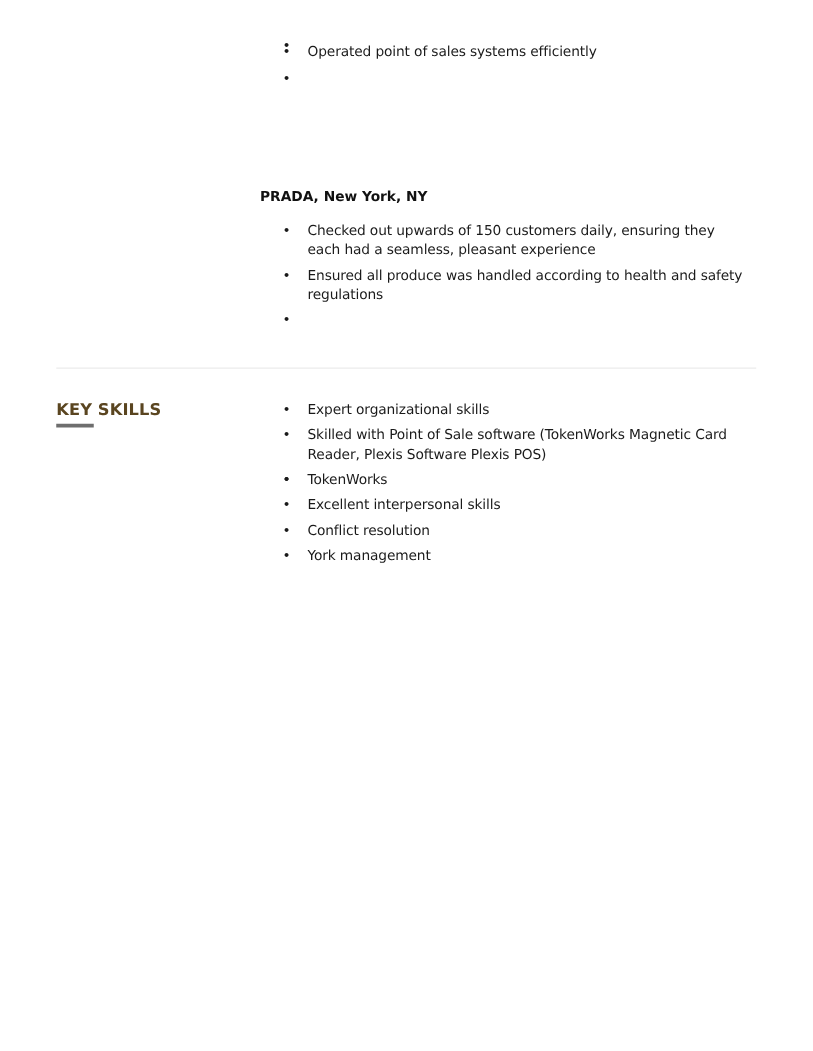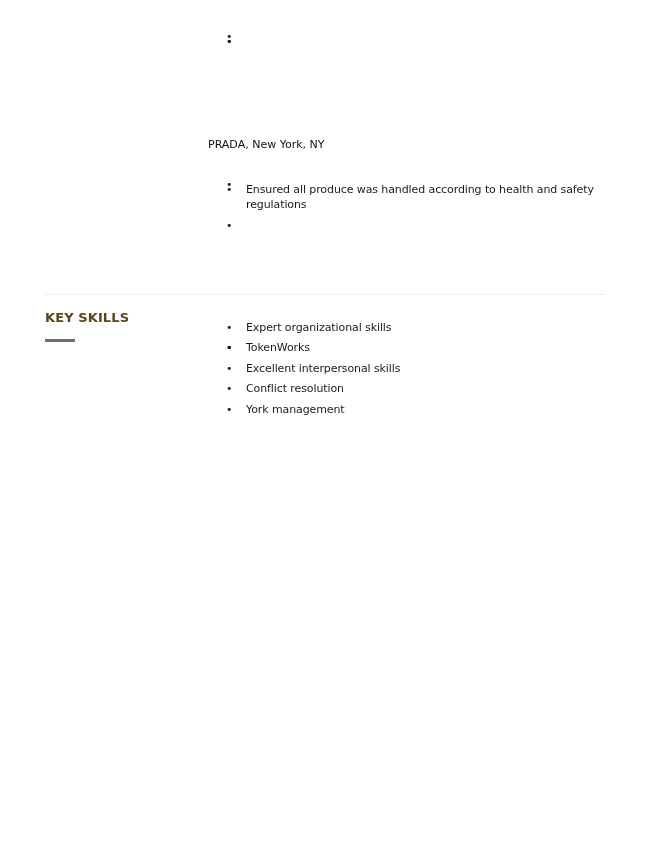--- a/index.html
+++ b/index.html
@@ -3,55 +3,55 @@
 <meta charset="utf-8">
 <style>
   html, body { margin:0; padding:0; background:#ffffff; }
   body { width:650px; height:841px; position:relative; overflow:hidden;
          font-family:"DejaVu Sans", "Liberation Sans", sans-serif; color:#1a1a1a; }
   .page { position:absolute; left:0; top:0; width:650px; height:841px; }
   ul.bullets { list-style:none; margin:0; padding:0; position:absolute; left:226px; width:370px; }
   ul.bullets li { position:relative; padding-left:20px; font-size:11px; line-height:15.2px; margin-bottom:5.2px; letter-spacing:-0.1px; }
   ul.bullets li .dot { position:absolute; left:0; top:0; font-size:11px; }
   .job-head { position:absolute; left:208px; font-size:11px; line-height:13.5px; }
-  .job-company { font-weight:normal; color:#111; }
+  .job-company { font-weight:bold; color:#111;margin-top:13px; }
   .job-title { color:#222; }
   .divider { position:absolute; left:45px; top:294px; width:560px; height:1px; background:#ececec; }
-  .section-title { position:absolute; left:45px; top:310px; font-size:13px; font-weight:bold; color:#5a4520; letter-spacing:0.1px; }
+  .section-title { position:absolute; left:45px; top:321px; font-size:13px; font-weight:bold; color:#5a4520; letter-spacing:0.1px; }
   .section-underline { position:absolute; left:45px; top:339px; width:30px; height:3px; background:#6e6e6e; }
 </style>
 </head>
 <body>
 
 <div class="page">
 
   <ul class="bullets" style="top:29px;">
     <li><span class="dot">•</span></li>
-    <li><span class="dot">•</span></li>
+    <li><span class="dot">•</span><span>Operated point of sales systems efficiently</span></li>
     <li><span class="dot">•</span></li>
   </ul>
 
   <div class="job-head" style="top:138px;">
     <div class="job-company">PRADA, New York, NY</div>
   </div>
 
   <ul class="bullets" style="top:177px;">
-    <li><span class="dot">•</span></li>
+    <li><span class="dot">•</span><span>Checked out upwards of 150 customers daily, ensuring they each had a seamless, pleasant experience</span></li>
     <li><span class="dot">•</span><span>Ensured all produce was handled according to health and safety regulations</span></li>
     <li><span class="dot">•</span></li>
   </ul>
 
   <div class="divider"></div>
 
   <div class="section-title">KEY SKILLS</div>
   <div class="section-underline"></div>
 
   <ul class="bullets" style="top:320px;">
     <li><span class="dot">•</span><span>Expert organizational skills</span></li>
-    <li><span class="dot">•</span></li>
+    <li><span class="dot">•</span><span>Skilled with Point of Sale software (TokenWorks Magnetic Card Reader, Plexis Software Plexis POS)</span></li>
     <li><span class="dot">•</span></li>
     <li><span class="dot">•</span><span>TokenWorks</span></li>
     <li><span class="dot">•</span><span>Excellent interpersonal skills</span></li>
     <li><span class="dot">•</span><span>Conflict resolution</span></li>
     <li><span class="dot">•</span><span>York management</span></li>
   </ul>
 
 </div>
 
 </body></html>

